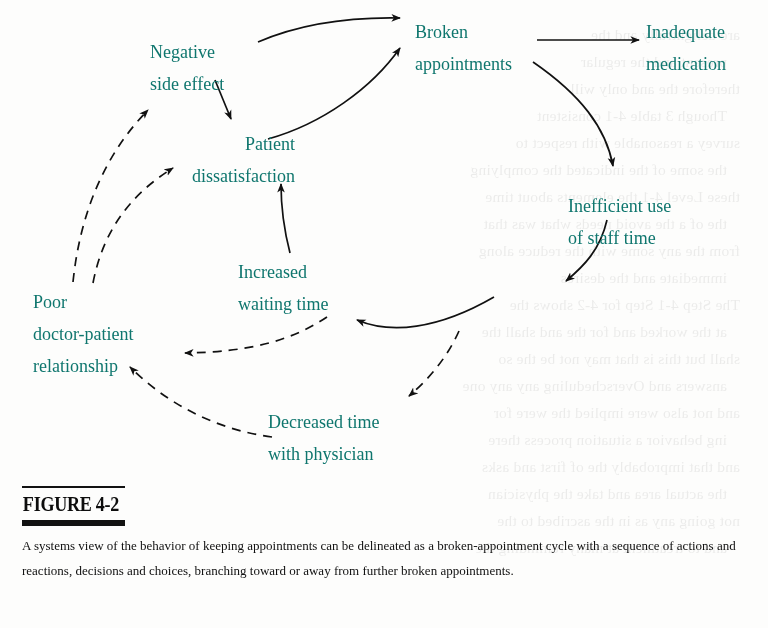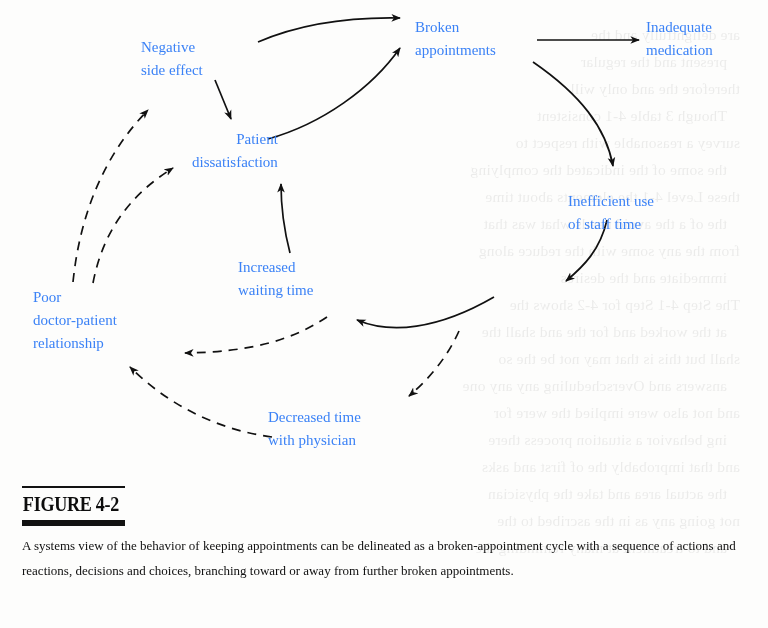--- a/index.html
+++ b/index.html
@@ -40,24 +40,24 @@
     position: absolute;
     left: 0;
     top: 0;
     width: 768px;
     height: 628px;
     pointer-events: none;
   }
 
   .node {
     position: absolute;
-    font-size: 15px;
-    line-height: 23px;
+    font-size: 18px;
+    line-height: 32px;
     white-space: pre-line;
-    color: #3b82f6;
+    color: #0f766e;
   }
 
   
   #caption-block {
     position: absolute;
     left: 22px;
     top: 486px;
     width: 724px;
   }
   #rule-thin {
@@ -150,21 +150,21 @@
       <path d="M327,317 C291,341 249,352 185,353"></path>
 
       <path d="M272,437 C218,430 168,405 130,367"></path>
 
       <path d="M73,282 C80,214 104,155 148,110"></path>
 
       <path d="M93,283 C102,236 126,197 173,168"></path>
     </g>
   </svg>
 
-  <div class="node" style="left:141px; top:36px;">Negative
+  <div class="node" style="left:150px; top:36px;">Negative
 side effect</div>
 
   <div class="node" style="left:415px; top:16px;">Broken
 appointments</div>
 
   <div class="node" style="left:646px; top:16px;">Inadequate
 medication</div>
 
   <div class="node" style="left:192px; top:128px;text-align:right;">Patient
 dissatisfaction</div>

